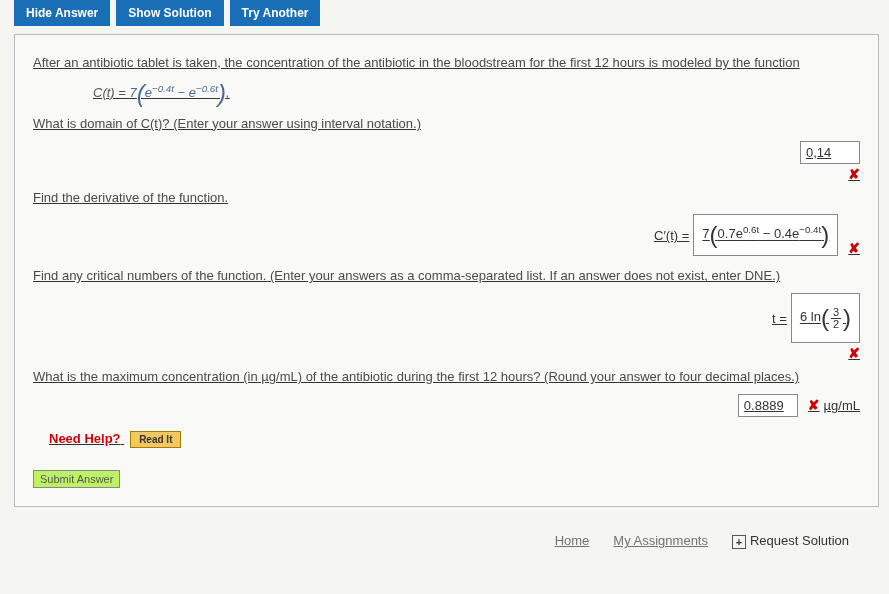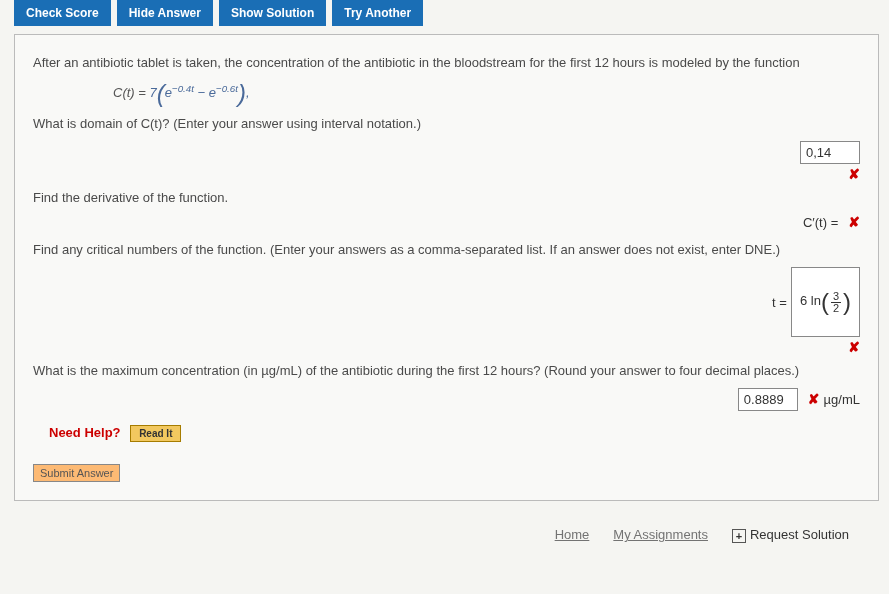--- a/index.html
+++ b/index.html
@@ -18,23 +18,24 @@
   padding: 6px 12px;
   font-size: 12px;
   font-weight: bold;
   cursor: pointer;
 }
 .problem-box {
   border: 1px solid #bbb;
   background: #f9f9f7;
   margin: 0 10px 10px 14px;
   padding: 14px 18px 18px 18px;
+  text-decoration: underline;
 }
 .ptext { color: #4a4a4a; line-height: 1.6; margin: 4px 0; }
-.formula { color: #555; font-style: italic; margin: 6px 0 6px 80px; }
+.formula { color: #555; font-style: italic; margin: 6px 0 6px 60px; }
 .input-box {
   border: 1px solid #888;
   background: #fff;
   padding: 3px 5px;
   font-size: 13px;
   display: inline-block;
   min-width: 60px;
   vertical-align: middle;
 }
 .x-mark { color: #c00; font-weight: bold; font-size: 14px; margin-left: 6px; vertical-align: middle; }
@@ -44,21 +45,21 @@
   background: #f2c85f;
   border: 1px solid #a67c00;
   padding: 2px 8px;
   font-size: 10px;
   font-weight: bold;
   color: #333;
   margin-left: 6px;
   cursor: pointer;
 }
 .submit-btn {
-  background: #fdba74;
+  background: #bef264;
   border: 1px solid #888;
   color: #555;
   padding: 2px 6px;
   font-size: 11px;
   margin-top: 12px;
   cursor: pointer;
 }
 .footer {
   display: flex;
   justify-content: flex-end;
@@ -82,21 +83,20 @@
 sup { font-size: 0.75em; }
 .frac { display: inline-block; text-align: center; font-size: 11px; line-height: 1; vertical-align: middle; margin: 0 2px; }
 .frac .num { display: block; border-bottom: 1px solid #333; padding: 0 2px; }
 .frac .den { display: block; padding: 0 2px; }
 .bigparen { font-size: 24px; vertical-align: middle; font-weight: normal; }
 </style>
 </head>
 <body>
 
 <div class="toolbar">
-  <button class="btn-blue">Check Score</button>
   <button class="btn-blue">Hide Answer</button>
   <button class="btn-blue">Show Solution</button>
   <button class="btn-blue">Try Another</button>
 </div>
 
 <div class="problem-box">
 
   <p class="ptext">After an antibiotic tablet is taken, the concentration of the antibiotic in the bloodstream for the first 12 hours is modeled by the function</p>
 
   <p class="formula">
@@ -112,28 +112,31 @@
     <span class="input-box">0,14</span>
   </div>
   <div class="row" style="margin-left:60px; margin-top:-4px;">
     <span class="x-mark">✘</span>
   </div>
 
   <p class="ptext">Find the derivative of the function.</p>
 
   <div class="row">
     <span>C′(t) = </span>
+    <span class="input-box" style="padding:6px 8px;">
+      <span>7</span><span class="bigparen">(</span><span>0.7e</span><sup>0.6t</sup><span> − 0.4e</span><sup>−0.4t</sup><span class="bigparen">)</span>
+    </span>
     <span class="x-mark" style="align-self:flex-end;">✘</span>
   </div>
 
   <p class="ptext" style="margin-top:10px;">Find any critical numbers of the function. (Enter your answers as a comma-separated list. If an answer does not exist, enter DNE.)</p>
 
   <div class="row">
     <span>t = </span>
-    <span class="input-box" style="padding:20px 8px;">
+    <span class="input-box" style="padding:10px 8px;">
       <span>6 ln</span><span class="bigparen">(</span><span class="frac"><span class="num">3</span><span class="den">2</span></span><span class="bigparen">)</span>
     </span>
   </div>
   <div class="row" style="margin-left:110px; margin-top:-4px;">
     <span class="x-mark">✘</span>
   </div>
 
   <p class="ptext">What is the maximum concentration (in µg/mL) of the antibiotic during the first 12 hours? (Round your answer to four decimal places.)</p>
   <div class="row">
     <span class="input-box" style="min-width:60px;">0.8889</span>

